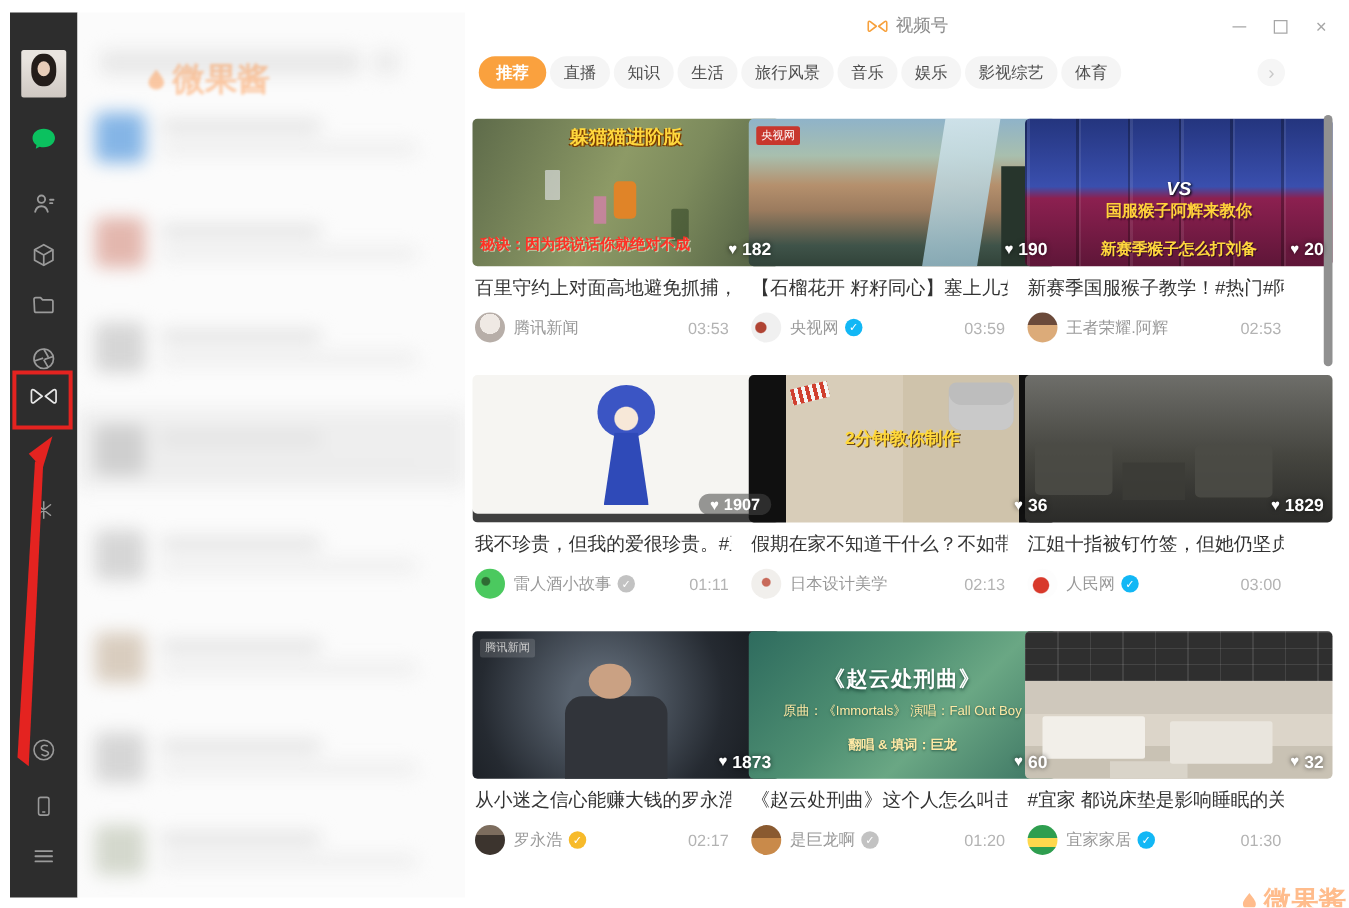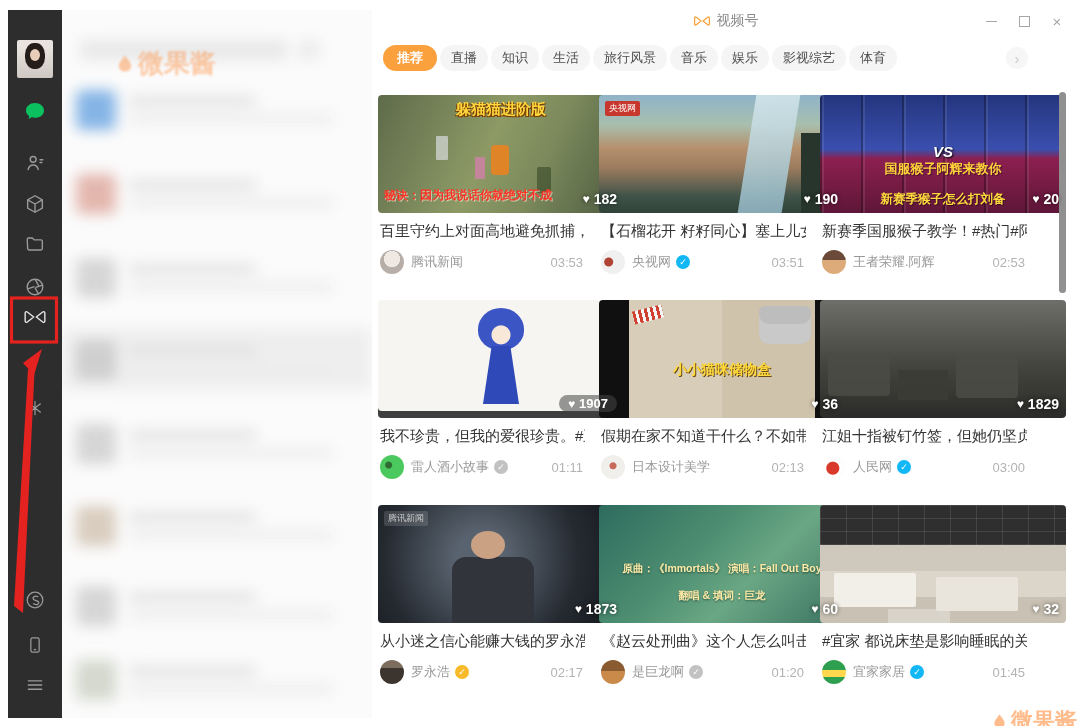--- a/index.html
+++ b/index.html
@@ -122,21 +122,21 @@
     background:#4c4c46;box-shadow:128px 2px 0 #4c4c46,64px 10px 0 -6px #3c3c37;opacity:.85}
 
   .t-interview{background:radial-gradient(circle at 42% 45%,#59636f 0 16%,#252a31 62%,#13161a)}
   .t-interview::before{content:"";position:absolute;left:30%;top:44%;width:82px;height:70px;border-radius:14px 14px 0 0;
     background:#31343a}
   .t-interview::after{content:"";position:absolute;left:38%;top:22%;width:34px;height:28px;border-radius:50%;background:#caa183}
   .t-interview .corner{background:rgba(255,255,255,.14);color:#ccc}
 
   .t-zhaoyun{background:linear-gradient(135deg,#2e6b5e,#4e8f72 40%,#6aa784 62%,#3a7261)}
   .t-zhaoyun .o1{top:27px;color:#fff;font-size:17px;letter-spacing:1px;text-shadow:0 1px 3px rgba(0,40,30,.65)}
-  .t-zhaoyun .o2{top:57px;color:#ffeaa6;font-size:10.5px;font-weight:bold;text-shadow:0 1px 2px rgba(0,40,30,.6)}
+  .t-zhaoyun .o2{top:57px;color:#ffeaa6;font-size:10.5px;font-weight:normal;text-shadow:0 1px 2px rgba(0,40,30,.6)}
   .t-zhaoyun .o3{top:84px;color:#ffeaa6;font-size:10.5px;font-weight:bold;text-shadow:0 1px 2px rgba(0,40,30,.6)}
 
   .t-ikea{background:linear-gradient(180deg,#2f2f2f 0 34%,#cfc8bc 34% 56%,#dcd5c9 56% 78%,#c9c2b4 78%)}
   .t-ikea::before{content:"";position:absolute;left:0;right:0;top:0;height:40px;
     background:repeating-linear-gradient(90deg,rgba(255,255,255,.1) 0 1px,transparent 1px 26px),
                repeating-linear-gradient(0deg,rgba(255,255,255,.1) 0 1px,transparent 1px 13px)}
   .t-ikea::after{content:"";position:absolute;left:14px;bottom:16px;width:82px;height:34px;border-radius:2px;
     background:#f2efe9;box-shadow:102px 4px 0 #e9e5dd,44px 26px 0 -10px #d9d4c9}
 
   .scrollbar{position:absolute;right:13px;top:92px;width:7px;height:201px;border-radius:4px;background:#909090;cursor:pointer}
@@ -329,21 +329,21 @@
       <span class="likes">
               <i class="heart">♥</i>
               <b>190</b>
             </span>
     </div>
     <div class="vtitle-text">【石榴花开 籽籽同心】塞上儿女...</div>
     <div class="meta">
       <span class="av av2"></span>
       <span class="author">央视网</span>
       <span class="vbadge vb-blue">✓</span>
-      <span class="dur">03:51</span>
+      <span class="dur">03:59</span>
     </div>
   </div>
         <div class="card">
     <div class="thumb t-versus">
 
       <span class="o o2">VS</span>
       <span class="o o4">新赛季猴子怎么打刘备</span>
       <span class="o o3">国服猴子阿辉来教你</span>
       <span class="likes">
               <i class="heart">♥</i>
@@ -370,21 +370,21 @@
     <div class="meta">
       <span class="av av4"></span>
       <span class="author">雷人酒小故事</span>
       <span class="vbadge vb-gray">✓</span>
       <span class="dur">01:11</span>
     </div>
   </div>
         <div class="card">
     <div class="thumb t-craft">
 
-      <span class="o o3">小小猫咪储物盒</span>
+      <span class="o o2">2分钟教你制作</span>
 
       <span class="likes">
               <i class="heart">♥</i>
               <b>36</b>
             </span>
     </div>
     <div class="vtitle-text">假期在家不知道干什么？不如带...</div>
     <div class="meta">
       <span class="av av5"></span>
       <span class="author">日本设计美学</span>
@@ -421,20 +421,21 @@
     <div class="meta">
       <span class="av av7"></span>
       <span class="author">罗永浩</span>
       <span class="vbadge vb-yellow">✓</span>
       <span class="dur">02:17</span>
     </div>
   </div>
         <div class="card">
     <div class="thumb t-zhaoyun">
 
+      <span class="o o1">《赵云处刑曲》</span>
       <span class="o o2">原曲：《Immortals》 演唱：Fall Out Boy</span>
       <span class="o o3">翻唱 &amp; 填词：巨龙</span>
 
       <span class="likes">
               <i class="heart">♥</i>
               <b>60</b>
             </span>
     </div>
     <div class="vtitle-text">《赵云处刑曲》这个人怎么叫击...</div>
     <div class="meta">
@@ -450,21 +451,21 @@
       <span class="likes">
               <i class="heart">♥</i>
               <b>32</b>
             </span>
     </div>
     <div class="vtitle-text">#宜家 都说床垫是影响睡眠的关...</div>
     <div class="meta">
       <span class="av av9"></span>
       <span class="author">宜家家居</span>
       <span class="vbadge vb-blue">✓</span>
-      <span class="dur">01:45</span>
+      <span class="dur">01:30</span>
     </div>
   </div>
       </div>
 
     <div class="scrollbar"></div>
 
     <div class="wm wm-br">
       <svg width="15" height="17" viewBox="0 0 16 16">
           <path d="M8 .5C5 4.5 2.5 7.3 2.5 9.8 2.5 12.7 5 14.7 8 14.7s5.5-2 5.5-4.9C13.5 7.3 11 4.5 8 .5z" fill="#ff7a1a"></path>
         </svg>

